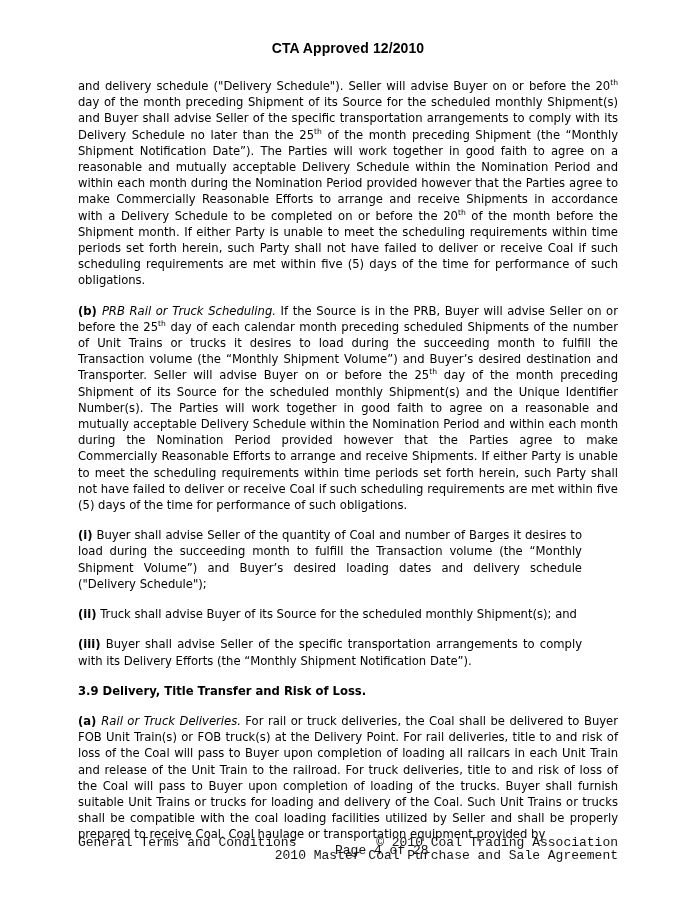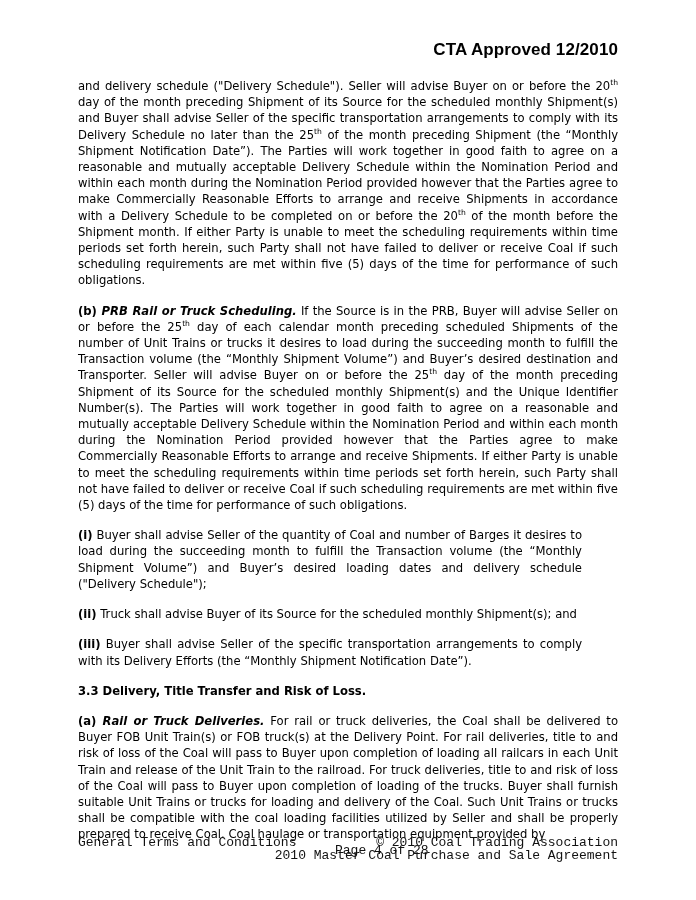--- a/index.html
+++ b/index.html
@@ -20,24 +20,24 @@
     inset: 0;
     background: #ffffff;
   }
 
   
   .doc-header {
     position: absolute;
     left: 78px;
     right: 78px;
     top: 40px;
-    text-align: right;
+    text-align: center;
     font-family: "Liberation Sans", sans-serif;
     font-weight: bold;
-    font-size: 17px;
+    font-size: 14px;
     letter-spacing: 0.1px;
   }
 
   
   .content {
     position: absolute;
     left: 78px;
     top: 78px;
     width: 540px;
   }
@@ -56,21 +56,21 @@
     width: 504px;
   }
 
   sup {
     font-size: 0.66em;
     vertical-align: super;
     line-height: 0;
   }
 
   b.lbl { font-weight: bold; }
-  i.bi  { font-weight: bold; font-style: italic; }
+  i.bi  { font-weight: normal; font-style: italic; }
 
   h3.section {
     margin: 0 0 14px 0;
     font-size: 11.6px;
     line-height: 16.2px;
     font-weight: bold;
     text-align: left;
   }
 
   .gap-before { margin-top: 2px; }
@@ -129,21 +129,21 @@
 
     <p class="para gap-before"><b class="lbl">(b) </b><i class="bi">PRB Rail or Truck Scheduling.</i><span> If the Source is in the PRB, Buyer will advise Seller on or before the 25</span><sup>th</sup><span> day of each calendar month preceding scheduled Shipments of the number of Unit Trains or trucks it desires to load during the succeeding month to fulfill the Transaction volume (the “Monthly Shipment Volume”) and Buyer’s desired destination and Transporter. Seller will advise Buyer on or before the 25</span><sup>th</sup><span> day of the month preceding Shipment of its Source for the scheduled monthly Shipment(s) and the Unique Identifier Number(s). The Parties will work together in good faith to agree on a reasonable and mutually acceptable Delivery Schedule within the Nomination Period and within each month during the Nomination Period provided however that the Parties agree to make Commercially Reasonable Efforts to arrange and receive Shipments.  If either Party is unable to meet the scheduling requirements within time periods set forth herein, such Party shall not have failed to deliver or receive Coal if such scheduling requirements are met within five (5) days of the time for performance of such obligations.</span></p>
 
 
     <p class="para indent"><b class="lbl">(i)</b><span> Buyer shall advise Seller of the quantity of Coal and number of Barges it desires to load during the succeeding month to fulfill the Transaction volume (the “Monthly Shipment Volume”) and Buyer’s desired loading dates and delivery schedule ("Delivery Schedule");</span></p>
 
     <p class="para indent"><b class="lbl">(ii)</b><span> Truck shall advise Buyer of its Source for the scheduled monthly Shipment(s); and</span></p>
 
     <p class="para indent"><b class="lbl">(iii)</b><span> Buyer shall advise Seller of the specific transportation arrangements to comply with its Delivery Efforts (the “Monthly Shipment Notification Date”).</span></p>
 
-    <h3 class="section gap-before">3.3 Delivery, Title Transfer and Risk of Loss.</h3>
+    <h3 class="section gap-before">3.9 Delivery, Title Transfer and Risk of Loss.</h3>
 
     <p class="para"><b class="lbl">(a) </b><i class="bi">Rail or Truck Deliveries.</i><span> For rail or truck deliveries, the Coal shall be delivered to Buyer FOB Unit Train(s) or FOB truck(s) at the Delivery Point. For rail deliveries, title to and risk of loss of the Coal will pass to Buyer upon completion of loading all railcars in each Unit Train and release of the Unit Train to the railroad. For truck deliveries, title to and risk of loss of the Coal will pass to Buyer upon completion of loading of the trucks. Buyer shall furnish suitable Unit Trains or trucks for loading and delivery of the Coal. Such Unit Trains or trucks shall be compatible with the coal loading facilities utilized by Seller and shall be properly prepared to receive Coal. Coal haulage or transportation equipment provided by</span></p>
 
   </div>
 
   <div class="doc-footer">
     <div class="footer-row">
       <span class="footer-left">General Terms and Conditions</span>
       <span class="footer-center">Page 4 of 28</span>
       <span class="footer-right">© 2010 Coal Trading Association</span>

